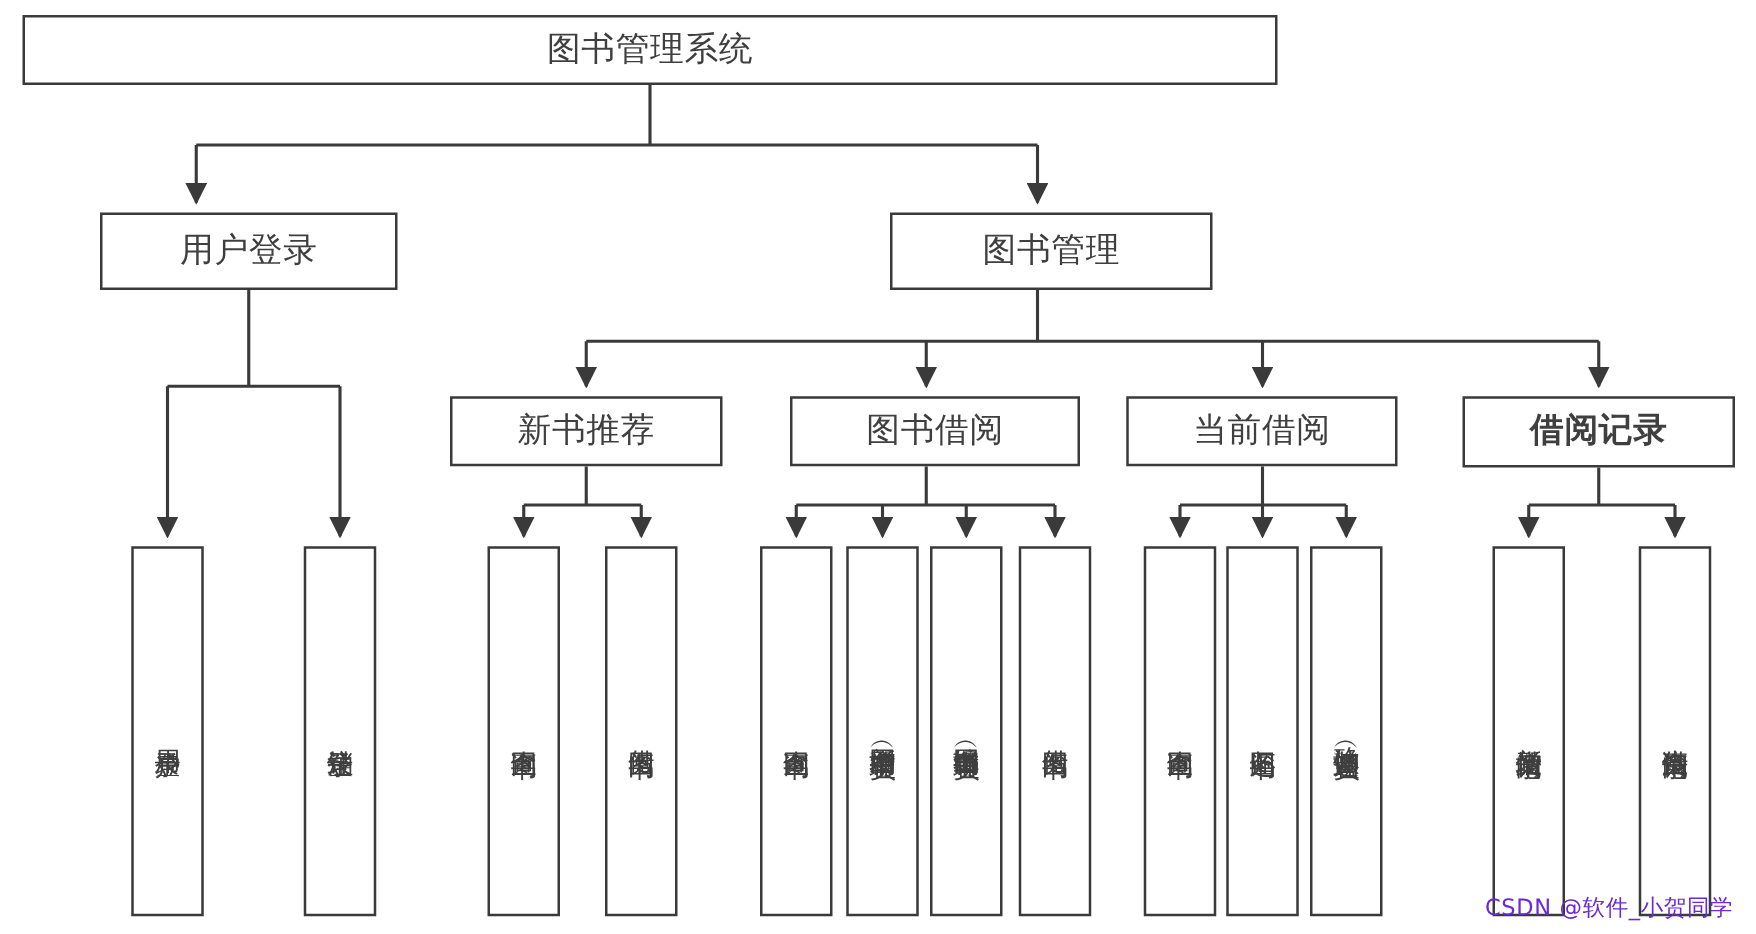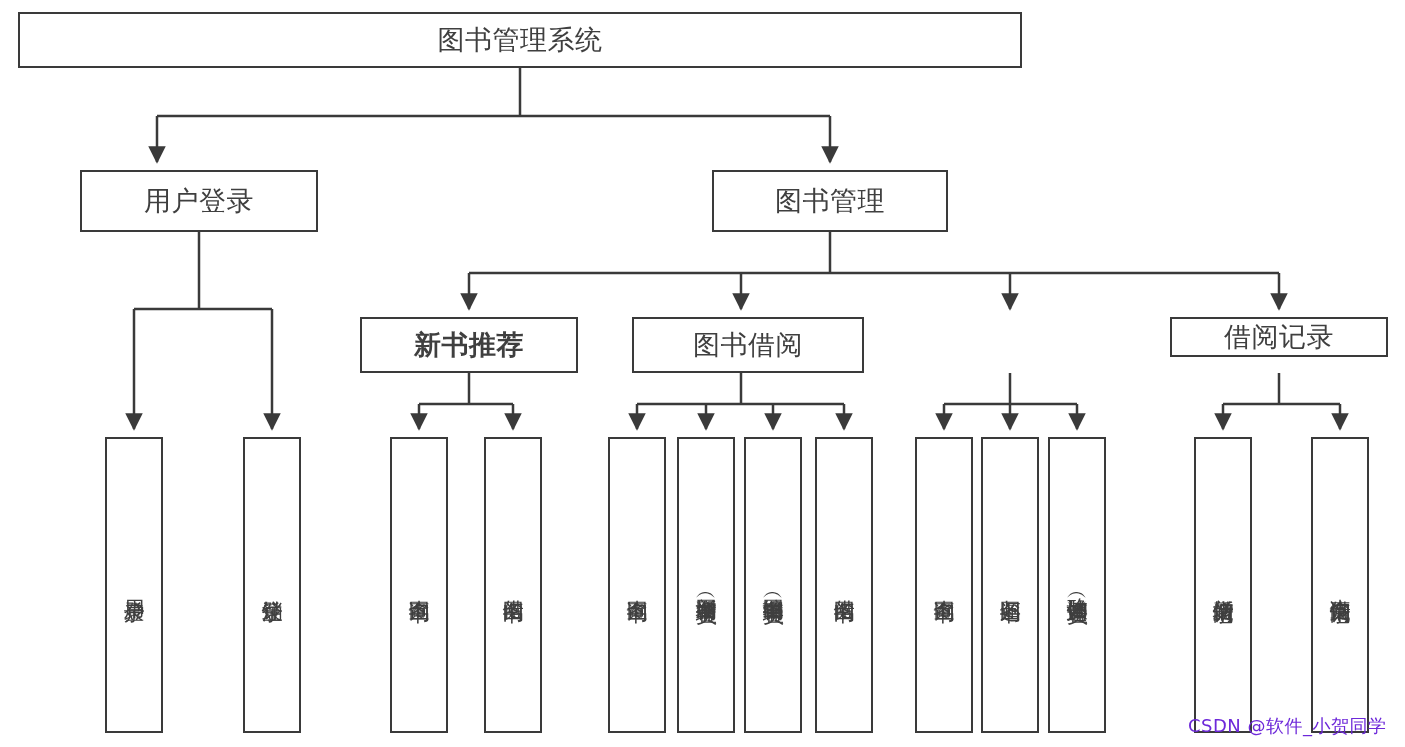--- a/index.html
+++ b/index.html
@@ -120,31 +120,34 @@
     </g>
   </svg>
 
   <div class="node node-h" style="left:18px; top:12px; width:1004px; height:56px;">
     <span>图书管理系统</span>
   </div>
 
   <div class="node node-h" style="left:80px; top:170px; width:238px; height:62px;">
     <span>用户登录</span>
   </div>
-  <div class="node node-h" style="left:712px; top:170px; width:236px; height:62px;">
+  <div class="node node-h" style="left:712px; top:170px; width:258px; height:62px;">
     <span>图书管理</span>
   </div>
 
-  <div class="node node-h" style="left:360px; top:317px; width:218px; height:56px;font-weight:bold;">
+  <div class="node node-h" style="left:360px; top:317px; width:218px; height:56px;">
     <span>新书推荐</span>
   </div>
   <div class="node node-h" style="left:632px; top:317px; width:232px; height:56px;">
     <span>图书借阅</span>
   </div>
-  <div class="node node-h" style="left:1170px; top:317px; width:218px; height:40px;">
+  <div class="node node-h" style="left:901px; top:317px; width:217px; height:56px;">
+    <span>当前借阅</span>
+  </div>
+  <div class="node node-h" style="left:1170px; top:317px; width:218px; height:57px;font-weight:bold;">
     <span>借阅记录</span>
   </div>
 
   <div class="node node-v" style="left:105px; top:437px; width:58px; height:296px;">
     <span class="vtext">用户登录</span>
   </div>
   <div class="node node-v" style="left:243px; top:437px; width:58px; height:296px;">
     <span class="vtext">注销登录</span>
   </div>
   <div class="node node-v" style="left:390px; top:437px; width:58px; height:296px;">

